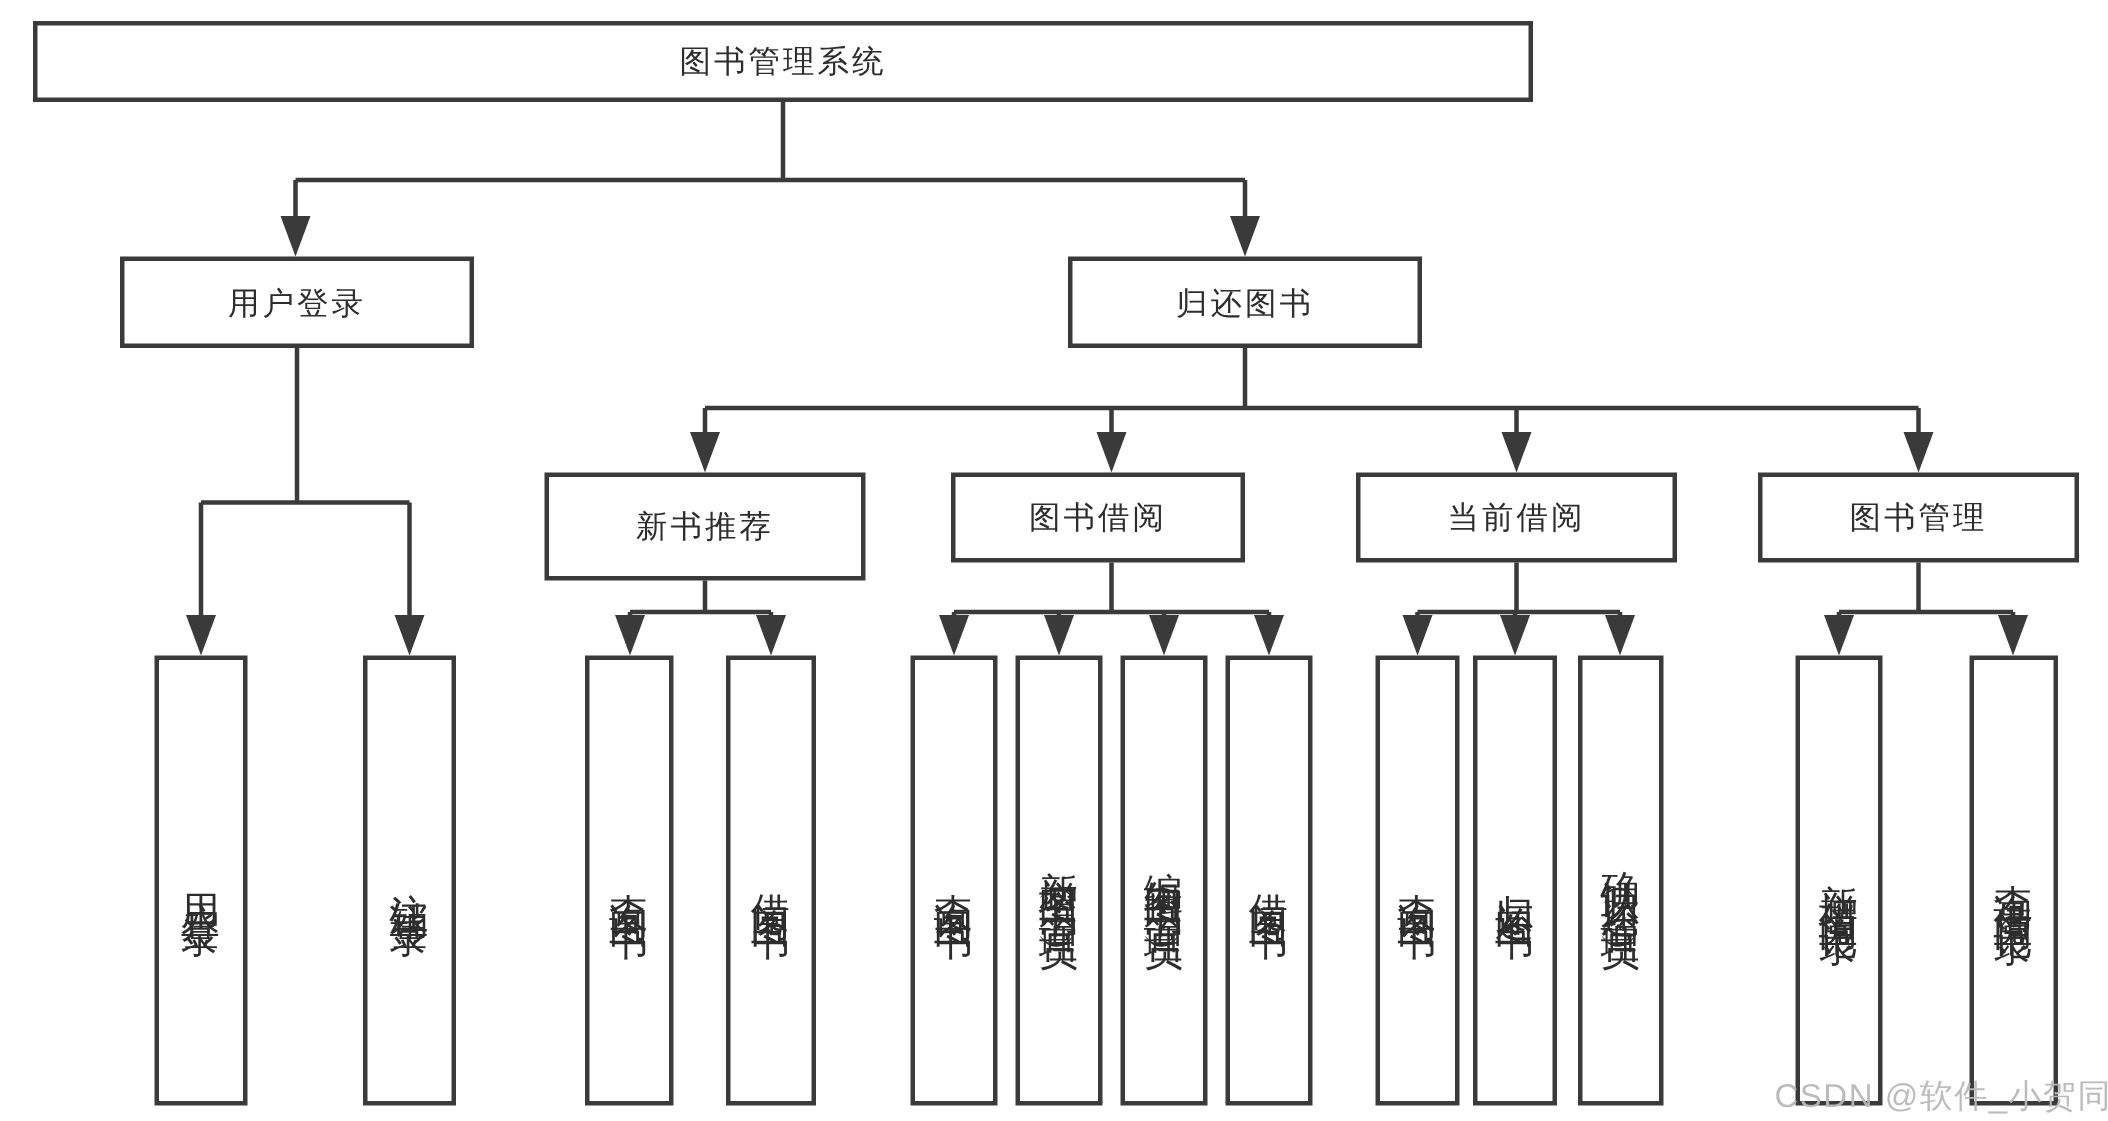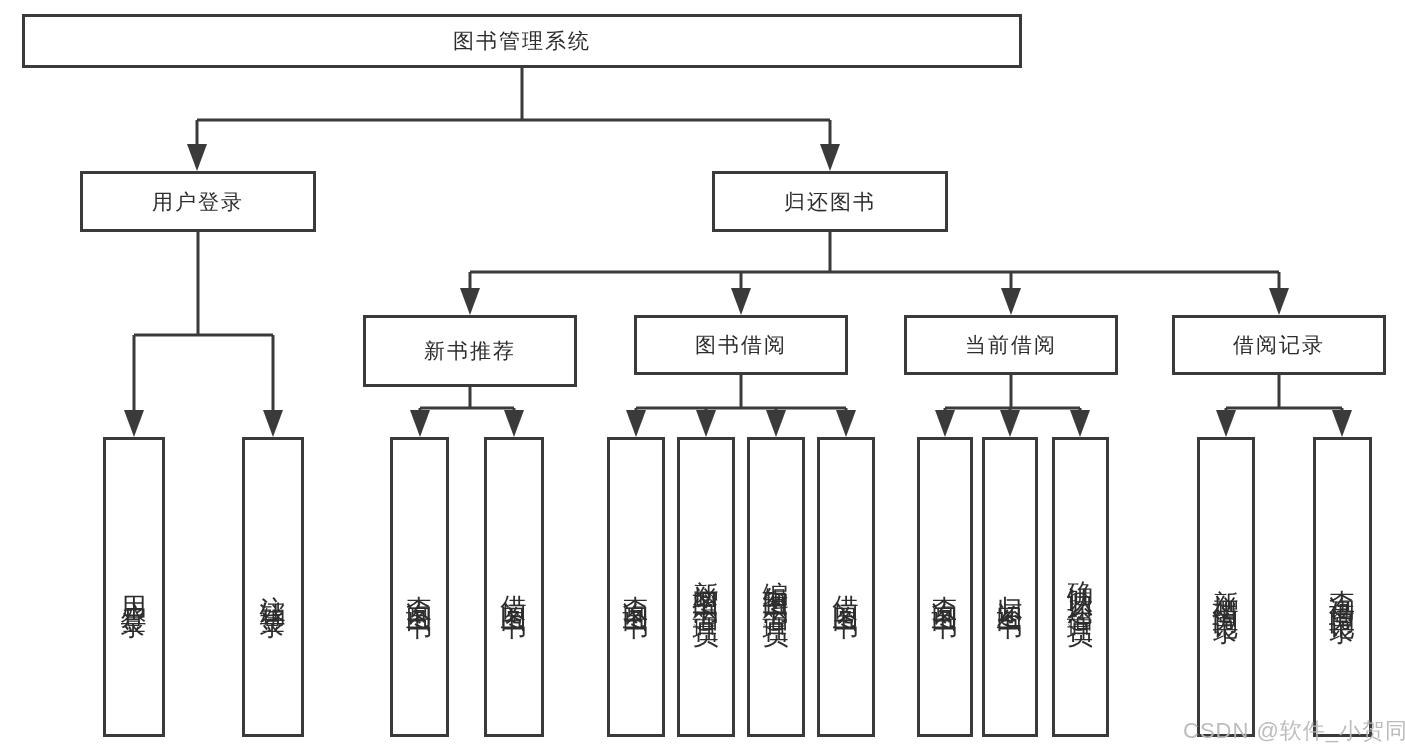--- a/index.html
+++ b/index.html
@@ -94,23 +94,23 @@
       <polygon points="1332,410 1352,410 1342,437"></polygon>
     </g>
   </svg>
 
   <div class="box h" style="left:22px;top:14px;width:1000px;height:54px;">图书管理系统</div>
 
   <div class="box h" style="left:80px;top:171px;width:236px;height:61px;">用户登录</div>
   <div class="box h" style="left:712px;top:171px;width:236px;height:61px;">归还图书</div>
 
   <div class="box h" style="left:363px;top:315px;width:214px;height:72px;">新书推荐</div>
-  <div class="box h" style="left:634px;top:315px;width:214px;height:60px;">图书借阅</div>
+  <div class="box h" style="left:634px;top:315px;width:196px;height:60px;">图书借阅</div>
   <div class="box h" style="left:904px;top:315px;width:214px;height:60px;">当前借阅</div>
-  <div class="box h" style="left:1172px;top:315px;width:214px;height:60px;">借阅记录</div>
+  <div class="box h" style="left:1172px;top:315px;width:214px;height:60px;">图书管理</div>
 
   <div class="box v" style="left:103px;top:437px;width:62px;height:300px;">用户登录</div>
   <div class="box v" style="left:242px;top:437px;width:62px;height:300px;">注销登录</div>
 
   <div class="box v" style="left:390px;top:437px;width:59px;height:300px;">查询图书</div>
   <div class="box v" style="left:484px;top:437px;width:60px;height:300px;">借阅图书</div>
 
   <div class="box v" style="left:607px;top:437px;width:58px;height:300px;">查询图书</div>
   <div class="box v" style="left:677px;top:437px;width:58px;height:300px;">新增图书（管理员）</div>
   <div class="box v" style="left:747px;top:437px;width:58px;height:300px;">编辑图书（管理员）</div>

